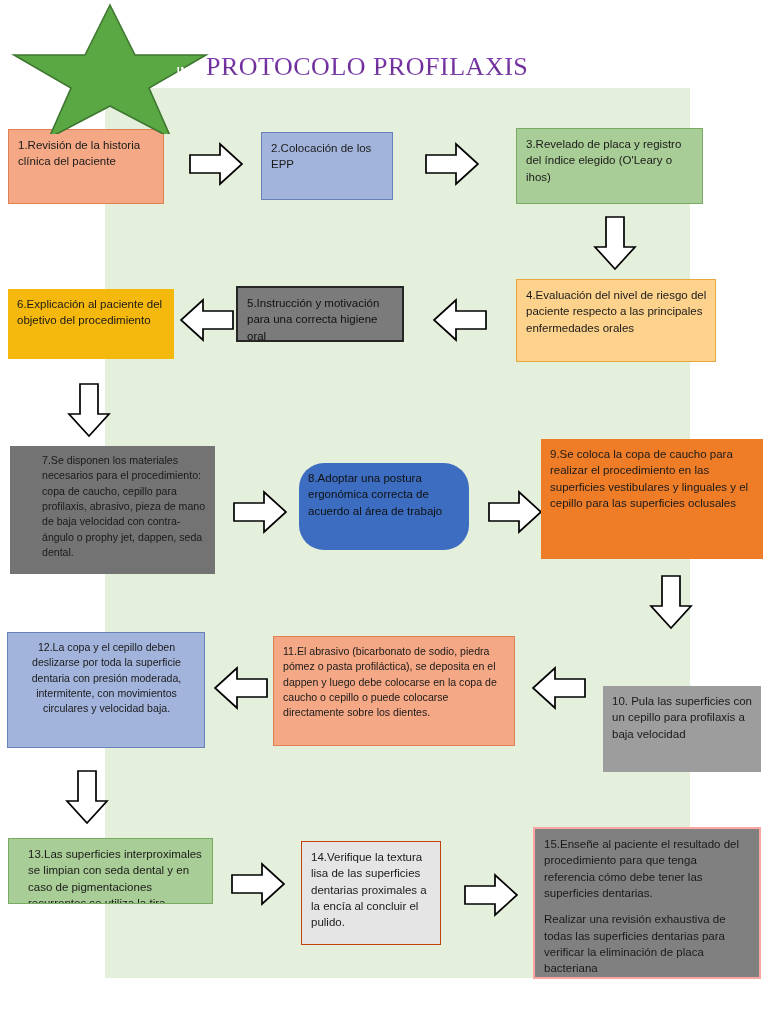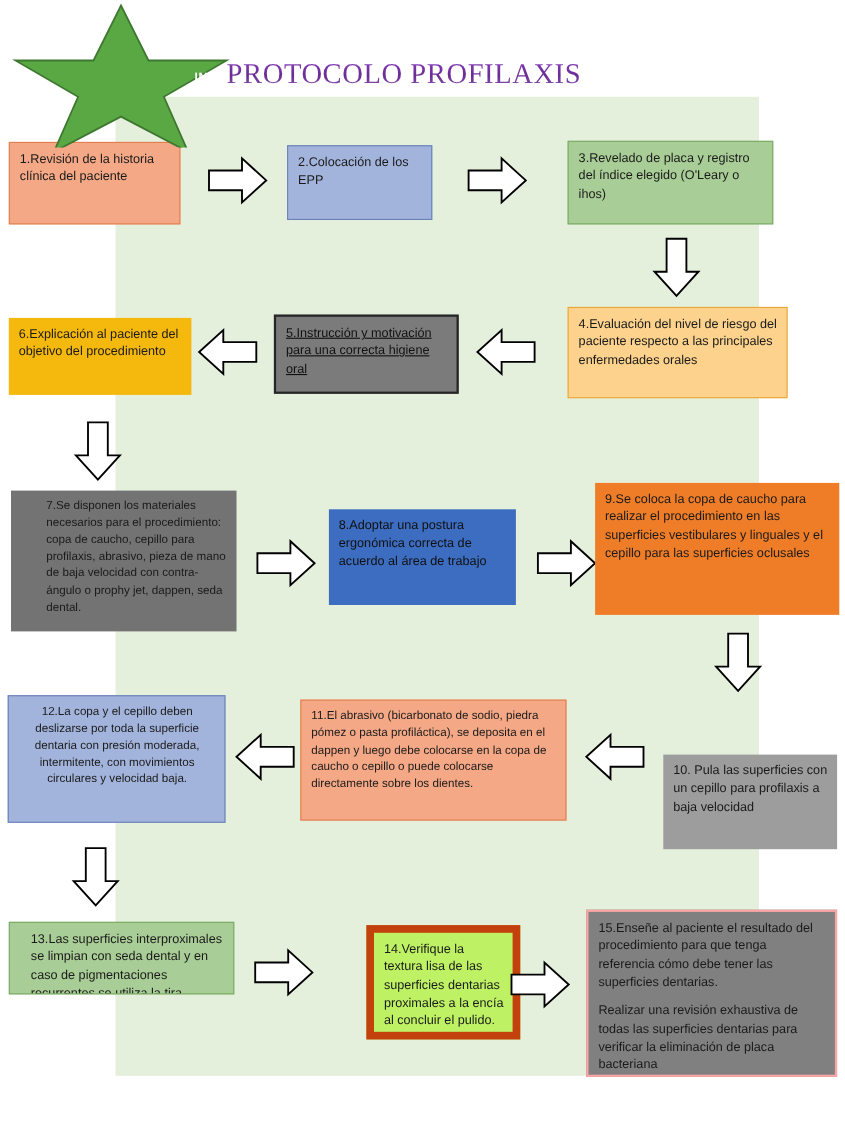--- a/index.html
+++ b/index.html
@@ -78,21 +78,21 @@
   .c-green-lt {background:#a9cd96;border:1px solid #7aab64;}
   .c-amber-lt {background:#fcd28c;border:1px solid #e8a73a;}
   .c-gold     {background:#f5b80d;border:none;}
   .c-gray-md  {background:#7b7b7b;border:2px solid #262626;color:#111;}
   .c-green-md {background:#737373;border:none;padding-left:32px;}
   .c-blue-md  {background:#3c6dc0;border:none;}
   .c-orange   {background:#ef7d28;border:none;}
   .c-gray-lt  {background:#9d9d9d;border:none;margin-top:40px;}
   .c-salmon2  {background:#f4a886;border:1px solid #e08050;}
   .c-gray-15  {background:#808080;border:2px solid #fca5a5;}
-  .c-amber-lt2{background:#bef264;border:7px solid #c2410c;margin-left:32px;}
+  .c-amber-lt2{background:#e5e5e5;border:1px solid #c2410c;}
 
   
   .arrow{position:absolute;z-index:3;}
   .arrow svg{display:block;}
 </style>
 </head>
 <body>
 
 <div id="canvas">
 
@@ -140,21 +140,21 @@
   <div class="box c-amber-lt" style="left:516px;top:279px;width:200px;height:83px;">
     <p>4.Evaluación del nivel de riesgo del paciente respecto a las principales enfermedades orales</p>
   </div>
 
   <div class="arrow" style="left:432px;top:297px;">
     <svg width="56" height="46" viewBox="0 0 56 46" xmlns="http://www.w3.org/2000/svg">
       <polygon points="54,14 24,14 24,3 2,23 24,43 24,32 54,32" fill="#ffffff" stroke="#000000" stroke-width="1.7" stroke-linejoin="miter"></polygon>
     </svg>
   </div>
 
-  <div class="box c-gray-md" style="left:249px;top:286px;width:168px;height:72px;text-decoration:underline;">
+  <div class="box c-gray-md" style="left:236px;top:286px;width:168px;height:56px;">
     <p>5.Instrucción y motivación para una correcta higiene oral</p>
   </div>
 
   <div class="arrow" style="left:179px;top:297px;">
     <svg width="56" height="46" viewBox="0 0 56 46" xmlns="http://www.w3.org/2000/svg">
       <polygon points="54,14 24,14 24,3 2,23 24,43 24,32 54,32" fill="#ffffff" stroke="#000000" stroke-width="1.7" stroke-linejoin="miter"></polygon>
     </svg>
   </div>
 
   <div class="box c-gold" style="left:8px;top:289px;width:166px;height:70px;">
@@ -170,21 +170,21 @@
   <div class="box c-green-md" style="left:10px;top:446px;width:205px;height:128px;font-size:10.6px;line-height:1.45;">
     <p>7.Se disponen los materiales necesarios para el procedimiento: copa de caucho, cepillo para profilaxis, abrasivo, pieza de mano de baja velocidad con contra-ángulo o prophy jet, dappen, seda dental.</p>
   </div>
 
   <div class="arrow" style="left:232px;top:489px;">
     <svg width="56" height="46" viewBox="0 0 56 46" xmlns="http://www.w3.org/2000/svg">
       <polygon points="2,14 32,14 32,3 54,23 32,43 32,32 2,32" fill="#ffffff" stroke="#000000" stroke-width="1.7" stroke-linejoin="miter"></polygon>
     </svg>
   </div>
 
-  <div class="box c-blue-md" style="left:299px;top:463px;width:170px;height:87px;color:#101010;">
+  <div class="box c-blue-md" style="left:299px;top:463px;width:170px;height:87px;color:#101010;border-radius:25px;">
     <p>8.Adoptar una postura ergonómica correcta de acuerdo al área de trabajo</p>
   </div>
 
   <div class="arrow" style="left:487px;top:489px;">
     <svg width="56" height="46" viewBox="0 0 56 46" xmlns="http://www.w3.org/2000/svg">
       <polygon points="2,14 32,14 32,3 54,23 32,43 32,32 2,32" fill="#ffffff" stroke="#000000" stroke-width="1.7" stroke-linejoin="miter"></polygon>
     </svg>
   </div>
 
   <div class="box c-orange" style="left:541px;top:439px;width:222px;height:120px;">

